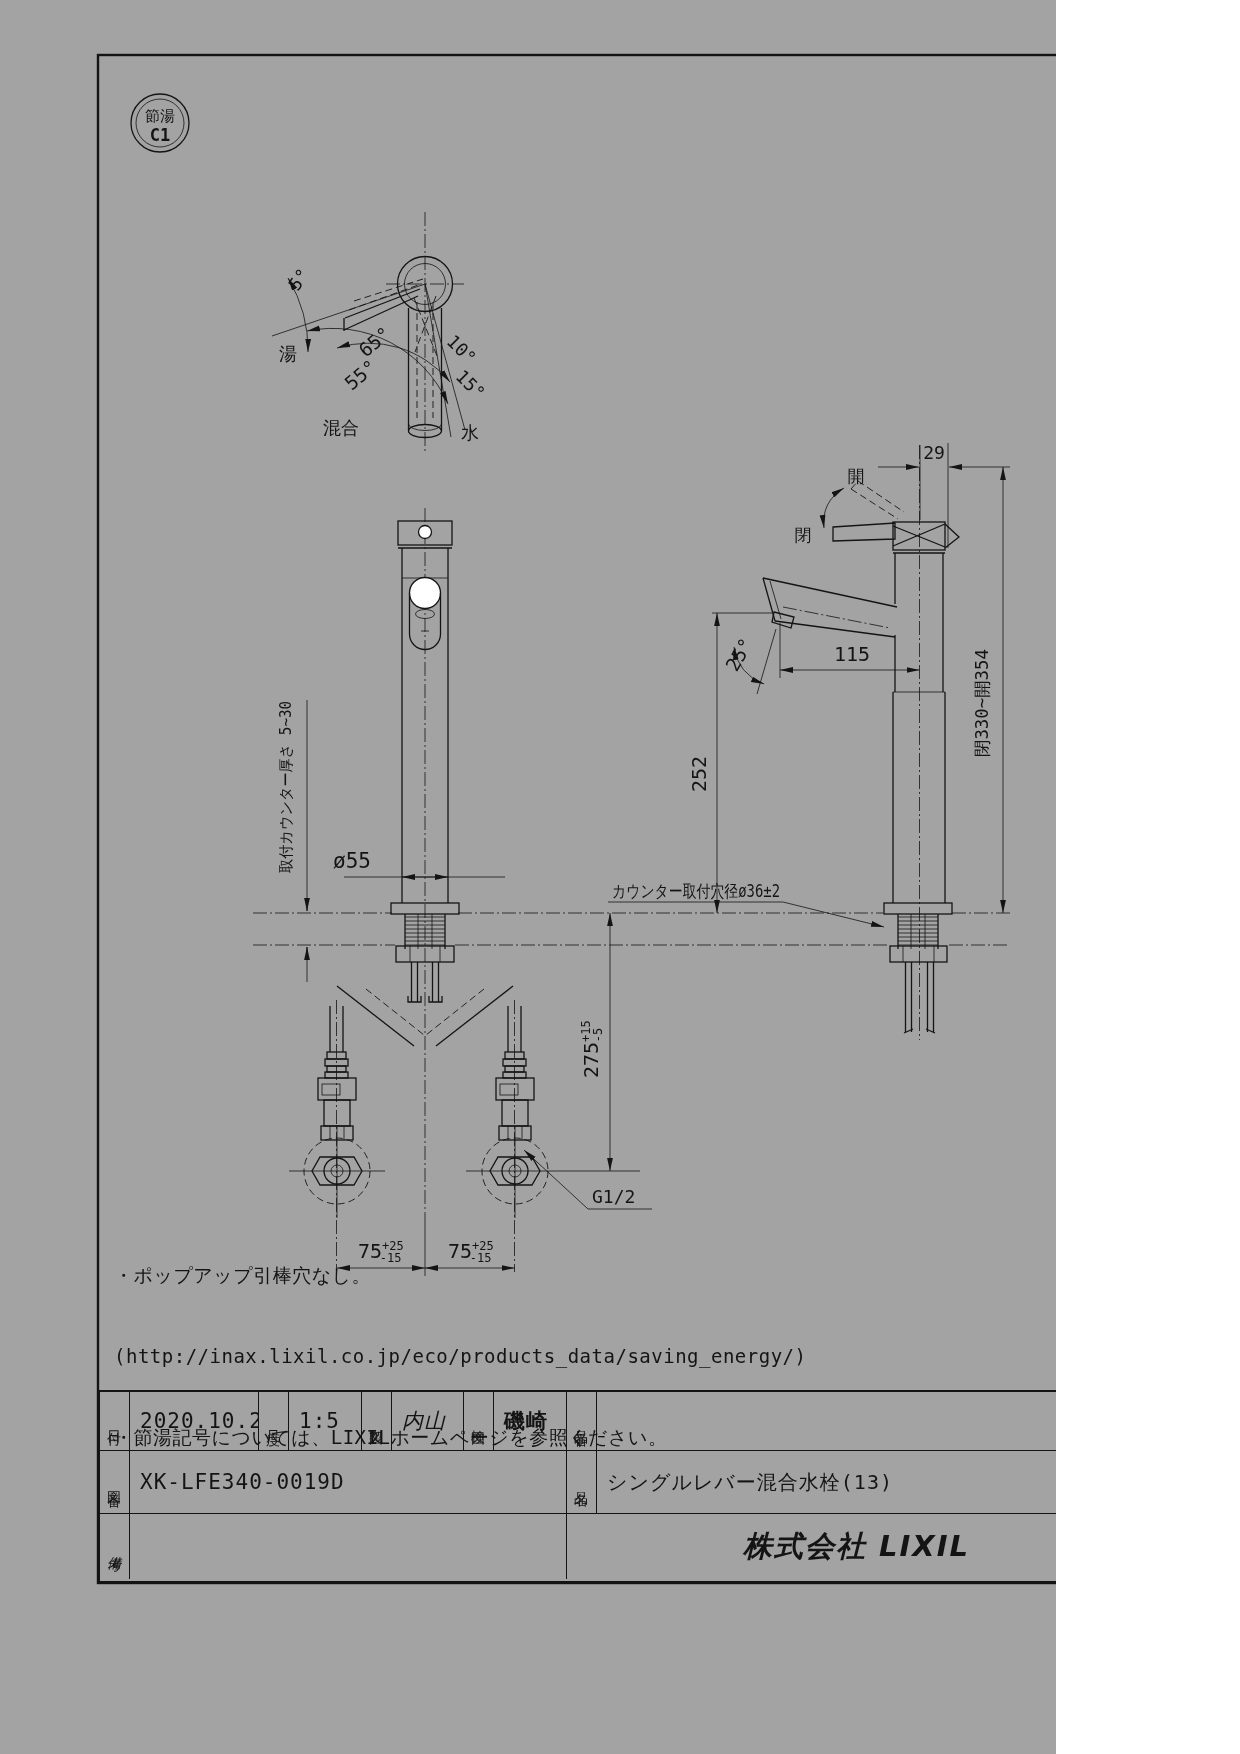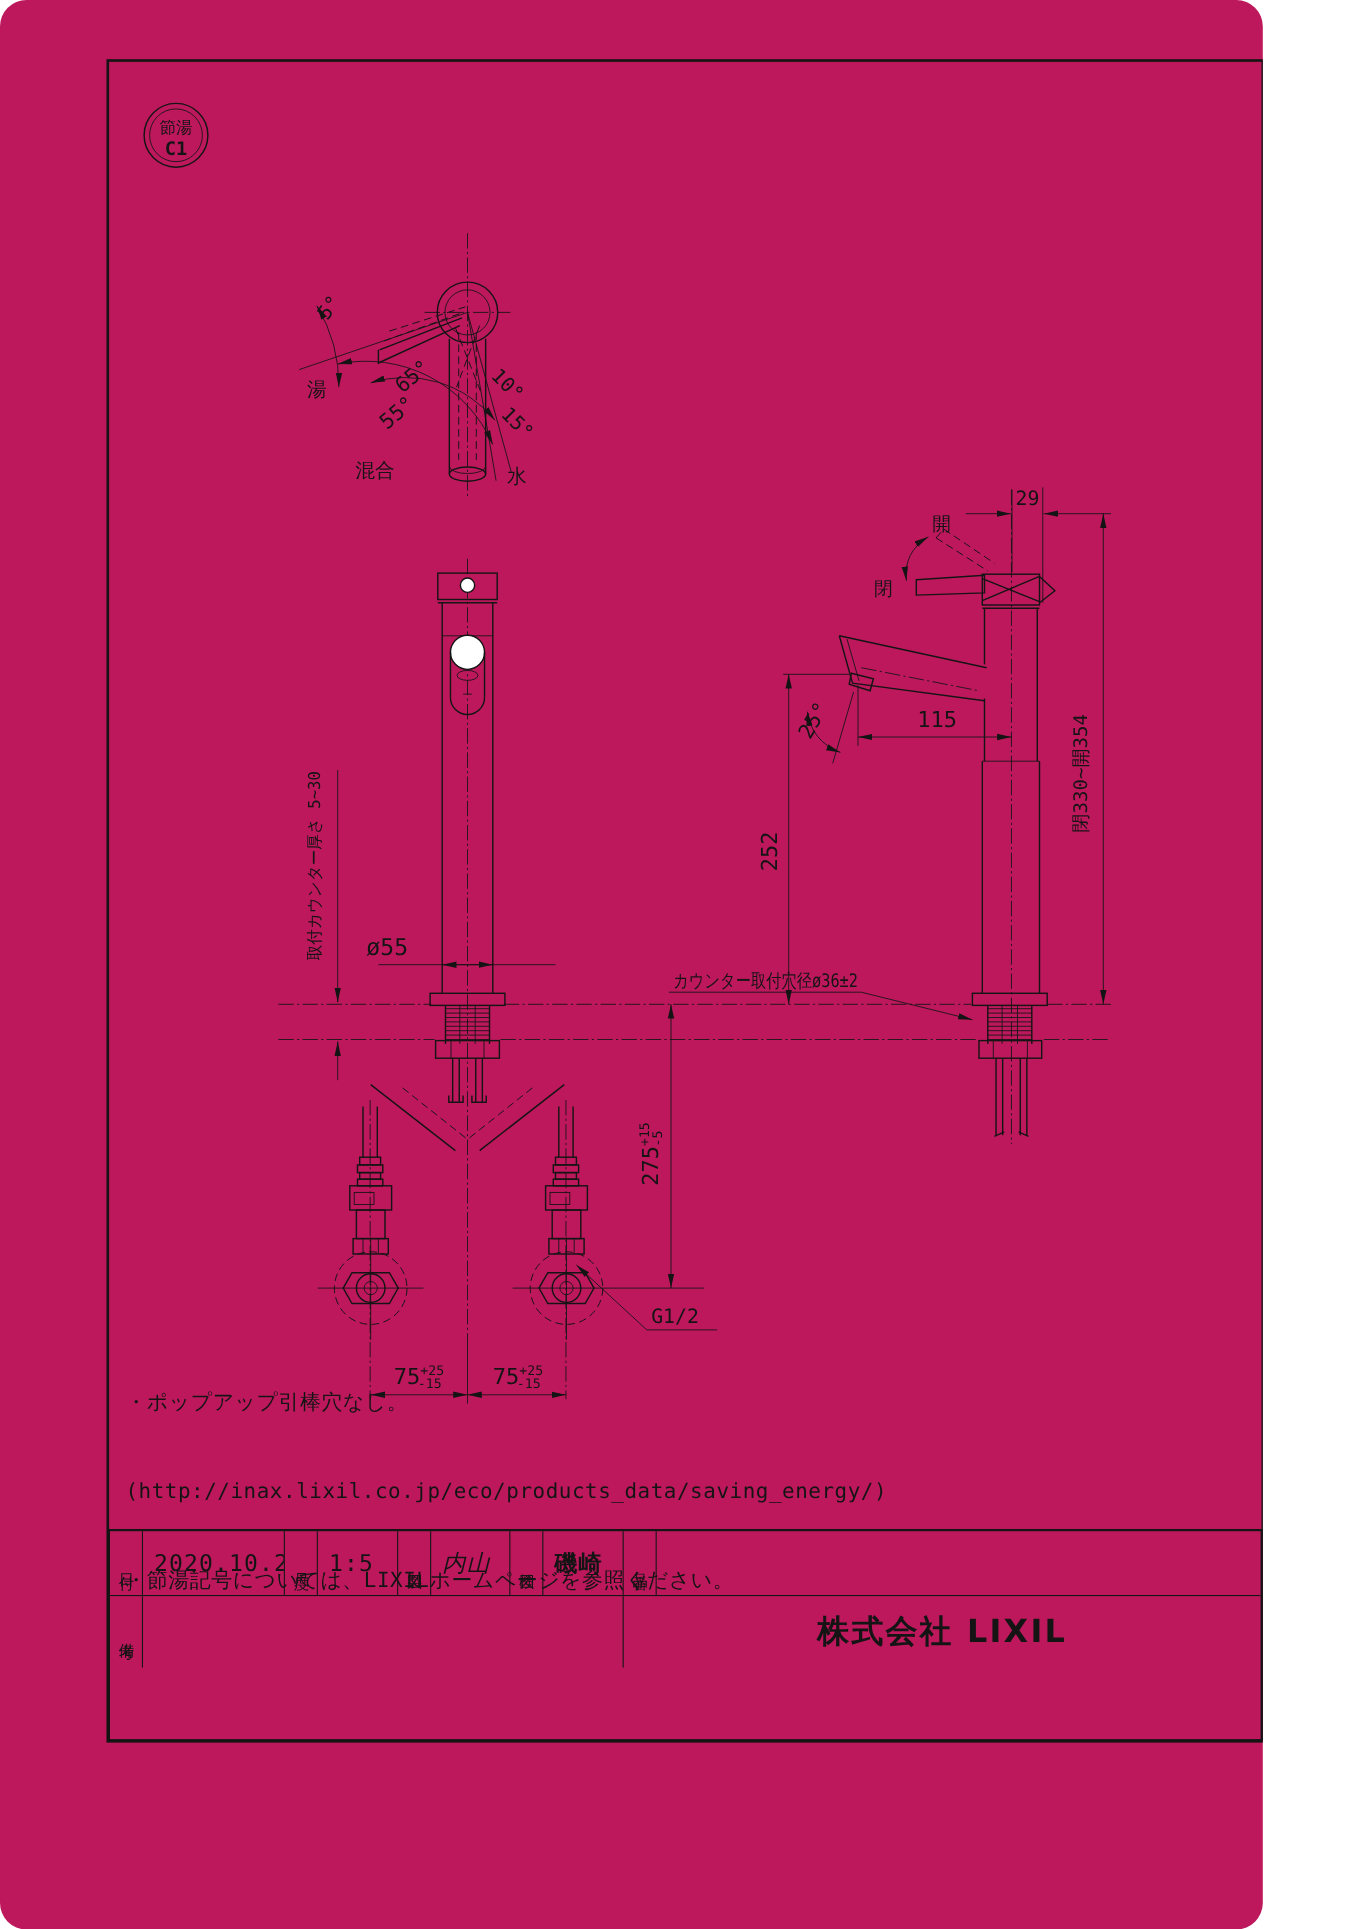--- a/index.html
+++ b/index.html
@@ -1,17 +1,17 @@
 <!DOCTYPE html>
 <html><head>
 <meta charset="utf-8">
 <style>
   html,body{margin:0;padding:0;background:#ffffff;}
-  #sheet{position:relative;width:1148px;height:1754px;background:#be185d;overflow:hidden;
-         font-family:"DejaVu Sans Mono","Liberation Sans",sans-serif;color:#141414;border-radius:24px;}
+  #sheet{position:relative;width:1056px;height:1754px;background:#a3a3a3;overflow:hidden;
+         font-family:"DejaVu Sans Mono","Liberation Sans",sans-serif;color:#141414;}
   svg{position:absolute;left:0;top:0;}
   svg text{fill:#141414;font-family:"DejaVu Sans Mono","Liberation Sans",sans-serif;}
   .obj{stroke:#141414;stroke-width:1.3;fill:none;}
   .thin{stroke:#141414;stroke-width:0.8;fill:none;}
   .cl{stroke:#141414;stroke-width:0.8;fill:none;stroke-dasharray:14 3 2 3;}
   .hid{stroke:#141414;stroke-width:0.9;fill:none;stroke-dasharray:7 4;}
   .whitefill{fill:#ffffff;stroke:#141414;stroke-width:1.3;}
   
   #notes{position:absolute;left:114px;top:1208px;font-size:19px;line-height:27px;
          letter-spacing:0.5px;white-space:pre;}
@@ -332,20 +332,26 @@
     <div class="cell lab" style="width:30px;">日付</div>
     <div class="cell val" style="width:129px;">2020.10.23</div>
     <div class="cell lab" style="width:30px;">尺度</div>
     <div class="cell val" style="width:73px;">1:5</div>
     <div class="cell lab" style="width:30px;">製図</div>
     <div class="cell val" style="width:72px;font-style:italic;">内山</div>
     <div class="cell lab" style="width:30px;">検図</div>
     <div class="cell val" style="width:73px;font-weight:bold;">磯崎</div>
     <div class="cell lab" style="width:30px;">品番</div>
   </div>
-  <div class="trow" style="height:65px;">
+  <div class="trow" style="height:63px;border-bottom:1.5px solid #141414;">
+    <div class="cell lab" style="width:30px;">図番</div>
+    <div class="cell val" style="width:437px;">XK-LFE340-0019D</div>
+    <div class="cell lab" style="width:30px;">品名</div>
+    <div class="cell val last" style="flex:1;font-size:20px;">シングルレバー混合水栓(13)</div>
+  </div>
+  <div class="trow" style="height:65px;font-style:italic;">
     <div class="cell lab" style="width:30px;">備考</div>
     <div class="cell" style="width:437px;"></div>
     <div class="cell last bigco" style="flex:1;">株式会社 LIXIL</div>
   </div>
 </div>
 
 </div>
 
 </body></html>

